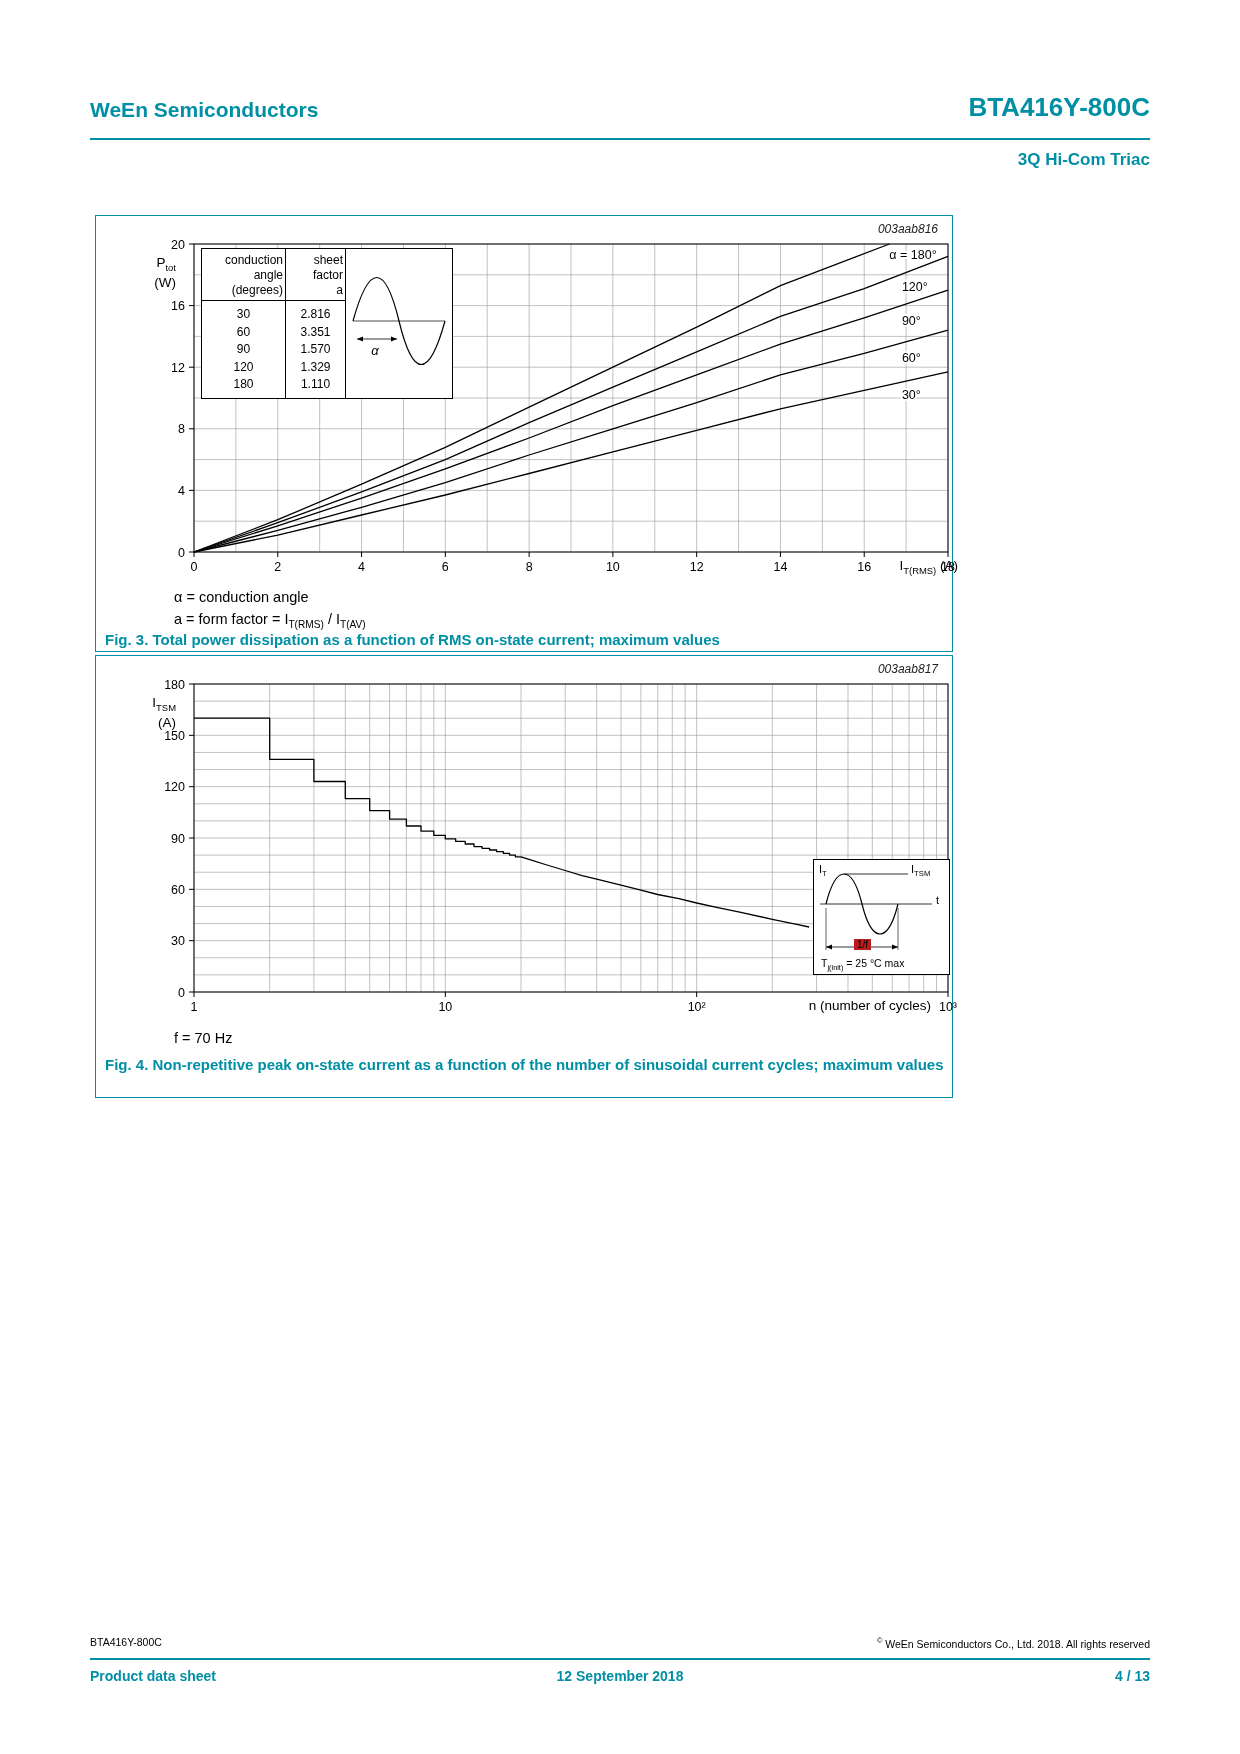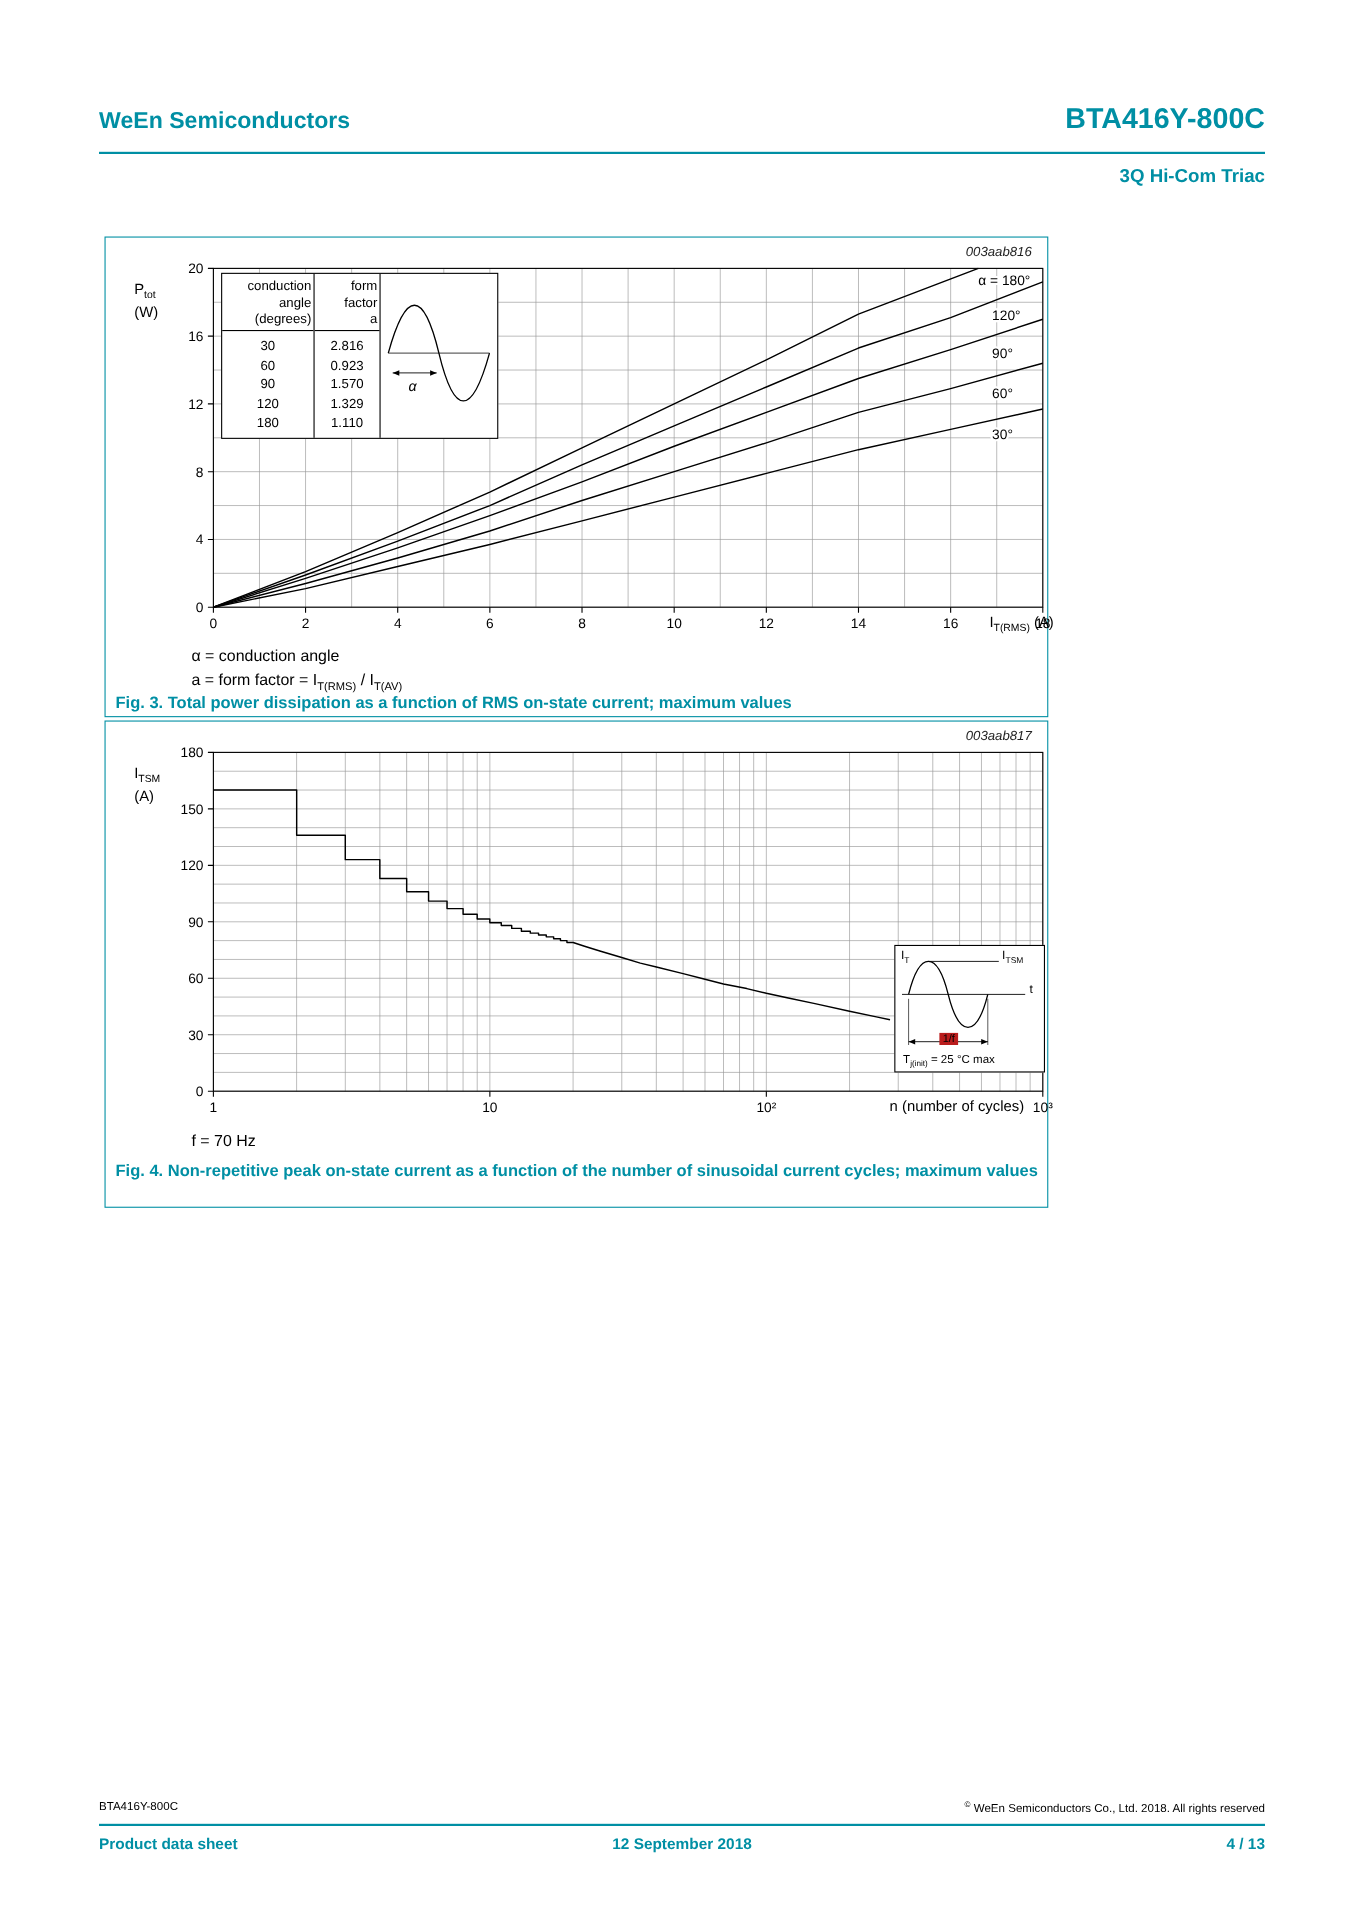--- a/index.html
+++ b/index.html
@@ -15,21 +15,21 @@
   .hrule{position:absolute;left:90px;top:138px;width:1060px;height:2px;background:var(--accent,#008fa4)}
   .subtitle{position:absolute;right:90px;top:150px;font-size:17px;font-weight:bold;color:var(--accent,#008fa4)}
 
   
   .figbox{position:absolute;left:95px;width:858px;border:1.5px solid var(--accent,#008fa4);background:#fff}
   .fig3{top:215px;height:437px}
   .fig4{top:655px;height:443px}
   .plot-id{position:absolute;right:14px;top:6px;font-size:12px;font-style:italic;color:#222}
   svg.chart{position:absolute;left:10px;top:16px;display:block}
   svg text{font-family:"Liberation Sans",sans-serif;fill:#000}
-  .ylab{position:absolute;left:26px;top:38px;width:54px;text-align:left;font-size:13.5px;line-height:1.35}
+  .ylab{position:absolute;left:26px;top:38px;width:54px;text-align:right;font-size:13.5px;line-height:1.35}
   .xlab{position:absolute;top:342px;font-size:13.5px;text-align:right}
   .xlab3{left:742px;width:120px}
   .xlab4{left:635px;width:200px}
 
   
   .inset-table{position:absolute;left:105px;top:32px;display:flex;border:1px solid #000;background:#fff;font-size:12px}
   .tcol{display:flex;flex-direction:column}
   .c1{width:84px;border-right:1px solid #000}
   .c2{width:60px;border-right:1px solid #000}
   .thead{border-bottom:1px solid #000;padding:4px 2px 2px;text-align:right;line-height:1.25;height:52px}
@@ -164,27 +164,27 @@
         <div class="tvals" id="t3v1">
             <div>30</div>
             <div>60</div>
             <div>90</div>
             <div>120</div>
             <div>180</div>
           </div>
       </div>
       <div class="tcol c2">
         <div class="thead" id="t3h2">
-            <div>form</div>
+            <div>sheet</div>
             <div>factor</div>
             <div>a</div>
           </div>
         <div class="tvals" id="t3v2">
             <div>2.816</div>
-            <div>0.923</div>
+            <div>3.351</div>
             <div>1.570</div>
             <div>1.329</div>
             <div>1.110</div>
           </div>
       </div>
       <div class="twave">
         <svg width="104" height="128" viewBox="0 0 104 128">
           <line x1="6" y1="62" x2="98" y2="62" stroke="#000" stroke-width="0.7"></line>
           <path d="M6,62 C22,4 38,4 52,62 S 82,120 98,62" fill="none" stroke="#000" stroke-width="1.2"></path>
           <line x1="10" y1="80" x2="50" y2="80" stroke="#000" stroke-width="0.8"></line>

